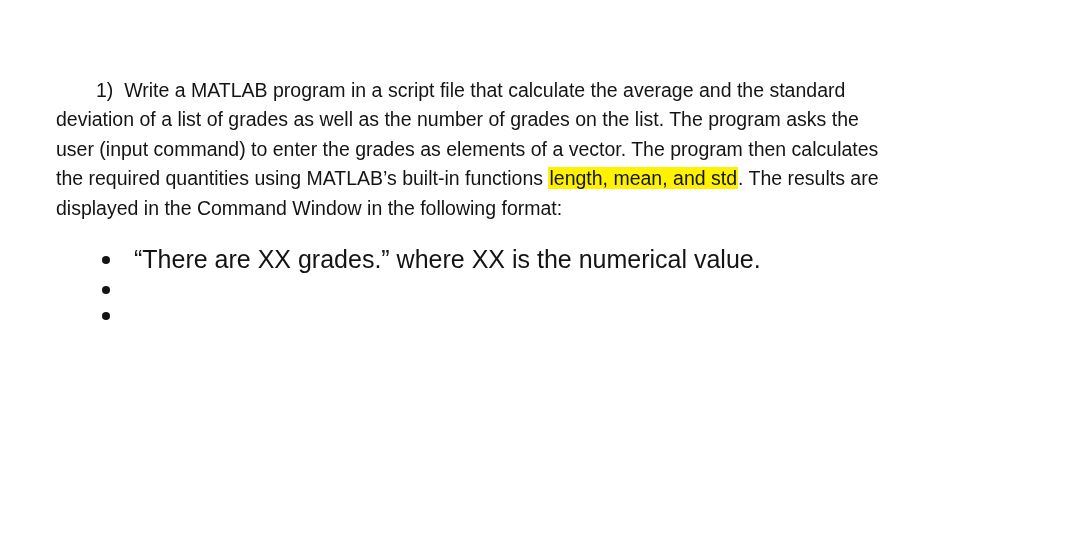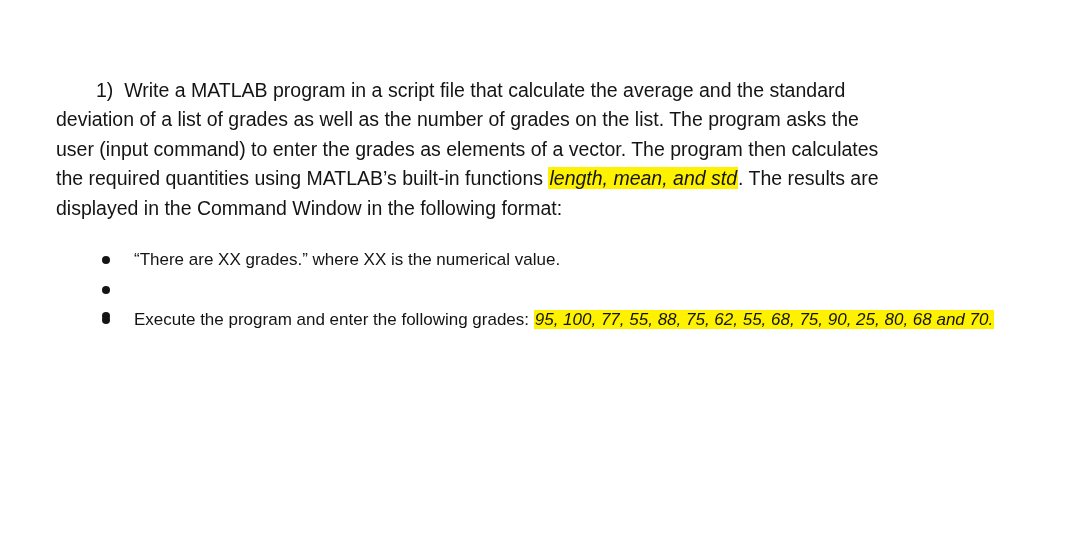--- a/index.html
+++ b/index.html
@@ -27,30 +27,29 @@
     color: #141414;
     max-width: 830px;
   }
   .intro .indent {
     display: inline-block;
     width: 40px;
   }
   .hl {
     background: #fff200;
     padding: 0 1px;
-    font-style: italic;
   }
   ul.bullets {
     list-style: none;
     margin: 22px 0 0 0;
     padding: 0;
   }
   ul.bullets li {
     position: relative;
-    font-size: 17px;
+    font-size: 25px;
     line-height: 29.5px;
     color: #141414;
     padding-left: 78px;
     margin-bottom: 0;
     max-width: 1000px;
   }
   ul.bullets li .dot {
     position: absolute;
     left: 46px;
     top: 11px;
@@ -79,19 +78,15 @@
     <li>
       <span class="dot"></span>
       <span>“There are XX grades.” where XX is the numerical value.</span>
     </li>
     <li>
       <span class="dot"></span>
     </li>
     <li class="gap-top">
       <span class="dot"></span>
     </li>
-    <li class="gap-top-lg">
-      <span class="dot"></span>
-      <span>Execute the program and enter the following grades: </span><span class="hl">95, 100, 77, 55, 88, 75, 62, 55, 68, 75, 90, 25, 80, 68 and 70.</span>
-    </li>
   </ul>
 
 </div>
 
 </body></html>

